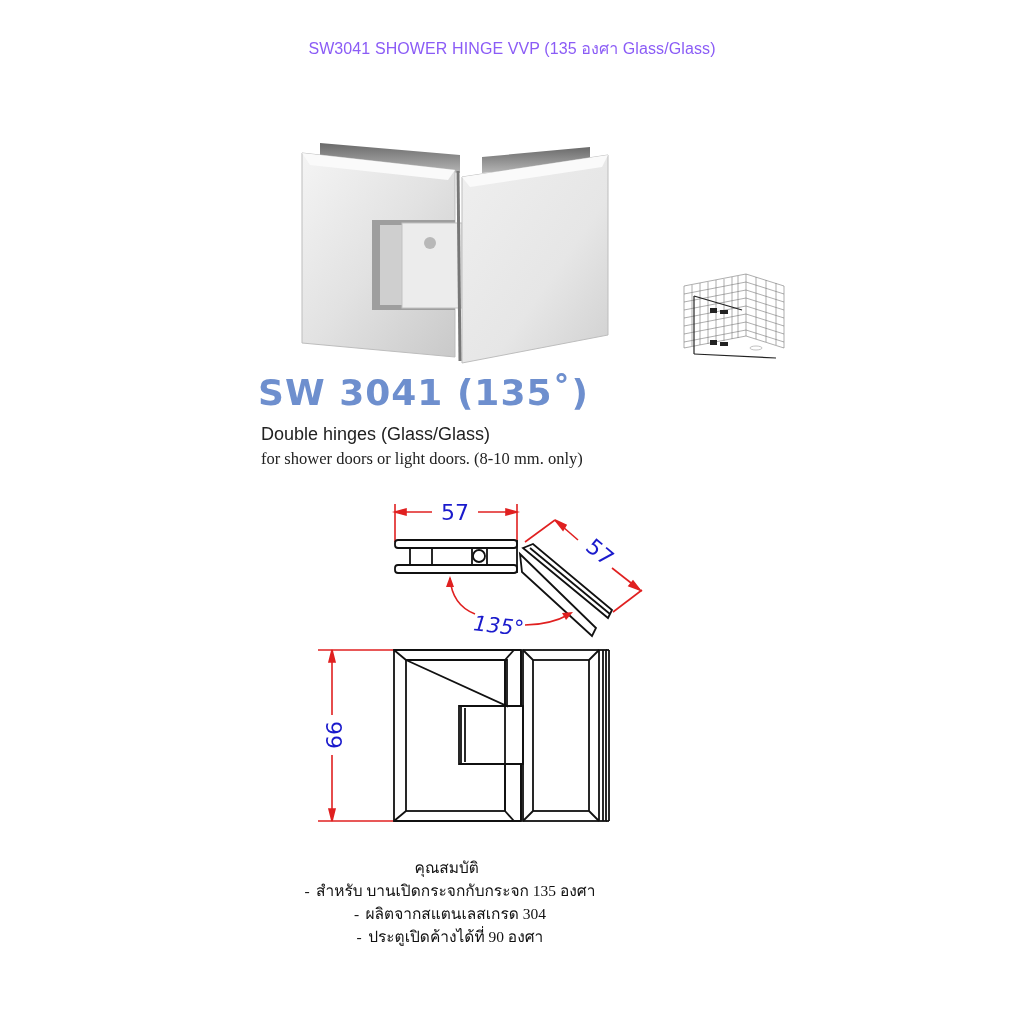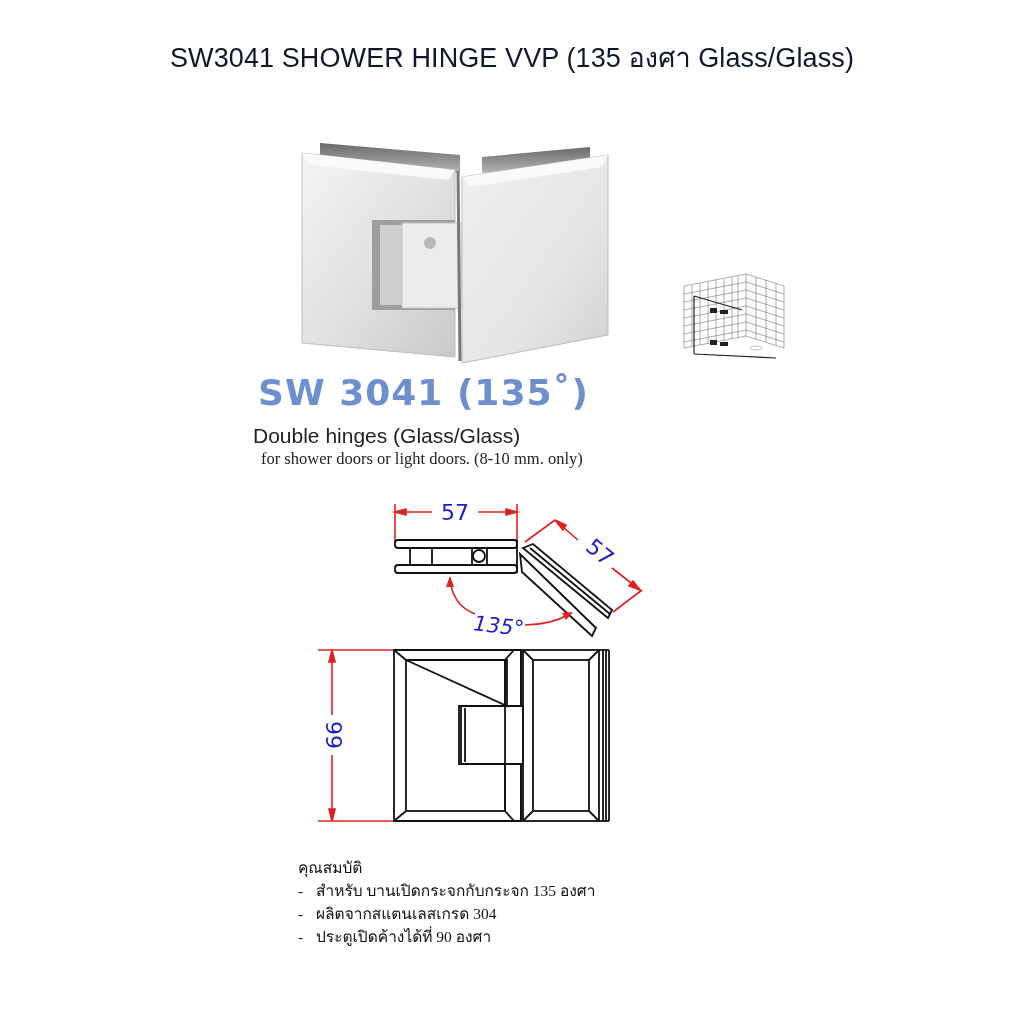--- a/index.html
+++ b/index.html
@@ -1,22 +1,22 @@
 <!DOCTYPE html>
 <html><head>
 <meta charset="utf-8">
 <style>
   html, body { margin:0; padding:0; background:#ffffff; }
   body { width:1024px; height:1024px; position:relative; overflow:hidden; font-family:"Liberation Sans", sans-serif; color:#111; }
-  .abs { position:absolute; }
-  #title { left:0; width:1024px; top:36px; text-align:center; font-size:27px; letter-spacing:0.1px; color:#0f172a; }
+  .abs { position:absolute;text-align:center; }
+  #title { left:0; width:1024px; top:36px; text-align:center; font-size:16px; letter-spacing:0.1px; color:#8b5cf6; }
   #photo { left:290px; top:125px; width:330px; height:245px; }
   #mini { left:676px; top:266px; width:110px; height:100px; }
   #model { left:258px; top:372px; font-family:"DejaVu Sans", sans-serif; font-weight:bold; font-size:36px; color:#6e8fce; letter-spacing:1px; }
-  #desc1 { left:253px; top:424px; font-size:21px; color:#222; }
+  #desc1 { left:261px; top:424px; font-size:18px; color:#222; }
   #desc2 { left:261px; top:449px; font-size:16.5px; color:#222;font-family:Liberation Serif, serif; }
   #drawTop { left:380px; top:490px; width:270px; height:150px; }
   #drawFront { left:310px; top:640px; width:310px; height:190px; }
   #specs { left:298px; top:856px; font-size:15.5px; line-height:23px; color:#111; }
   #specs .hdr { margin-bottom:0; }
   #specs .item { white-space:nowrap;font-family:Liberation Serif, serif; }
   #specs .dash { display:inline-block; width:18px; }
 </style>
 </head>
 <body>

